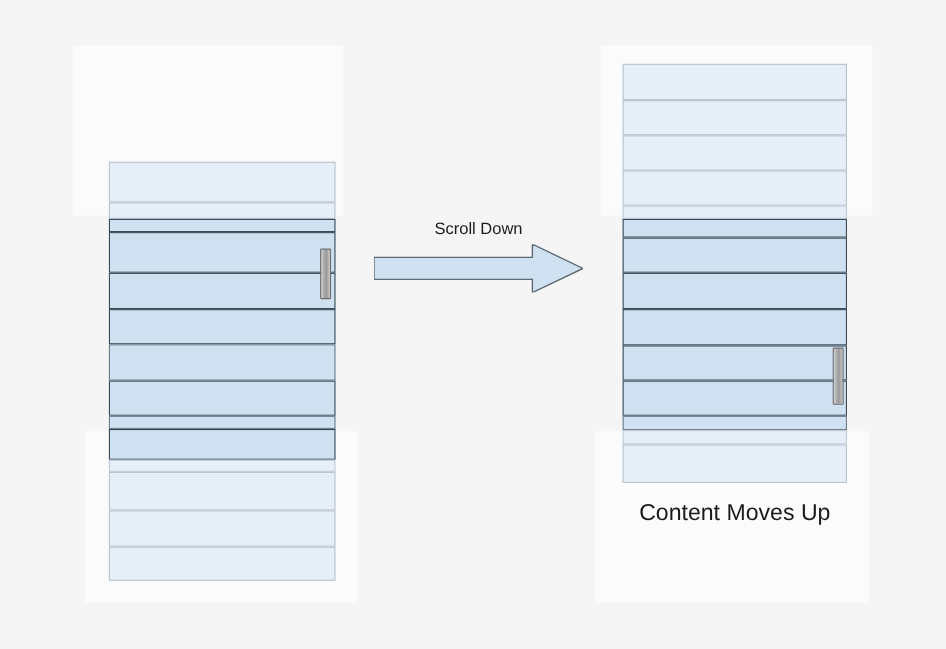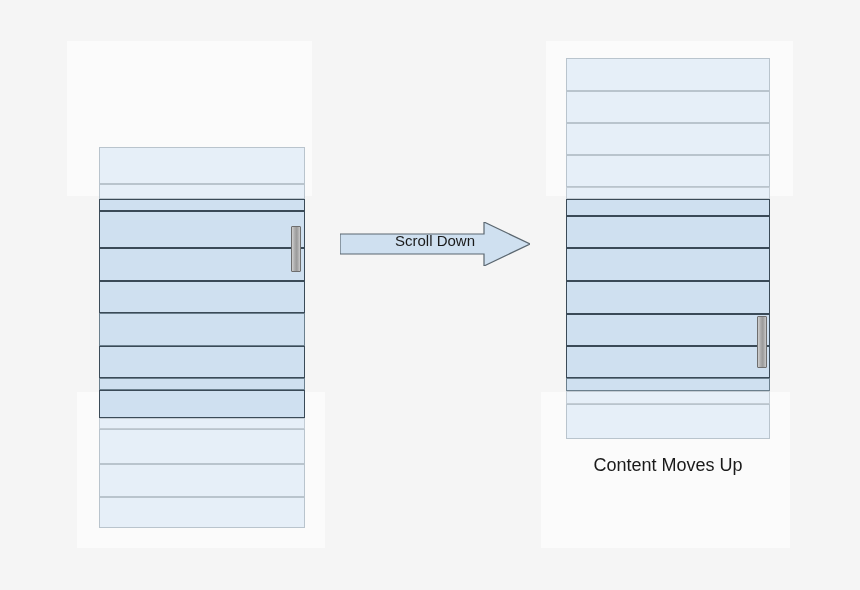--- a/index.html
+++ b/index.html
@@ -56,25 +56,24 @@
   }
 
   
   .arrow-wrap{position:absolute;}
   .arrow-label{
     position:absolute;
     font-size:15px;
     color:#1a1a1a;
     white-space:nowrap;
     text-align:center;
-    margin-top:32px;
   }
   .caption{
     position:absolute;
-    font-size:18px;
+    font-size:21px;
     color:#1a1a1a;
     white-space:nowrap;
     text-align:center;
   }
 </style>
 </head>
 <body>
 
 <div id="stage">
     <div class="viewport-panel" style="left: 67px; top: 41px; width: 245px; height: 155px; background: rgb(251, 251, 251);"></div>

